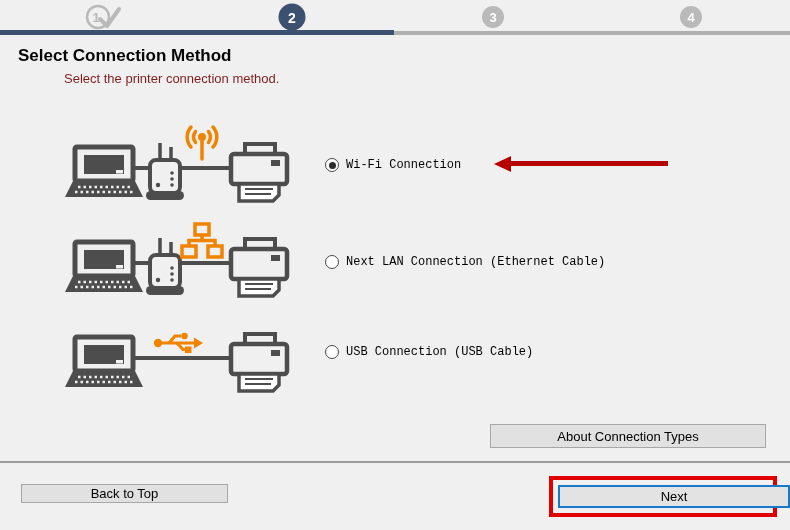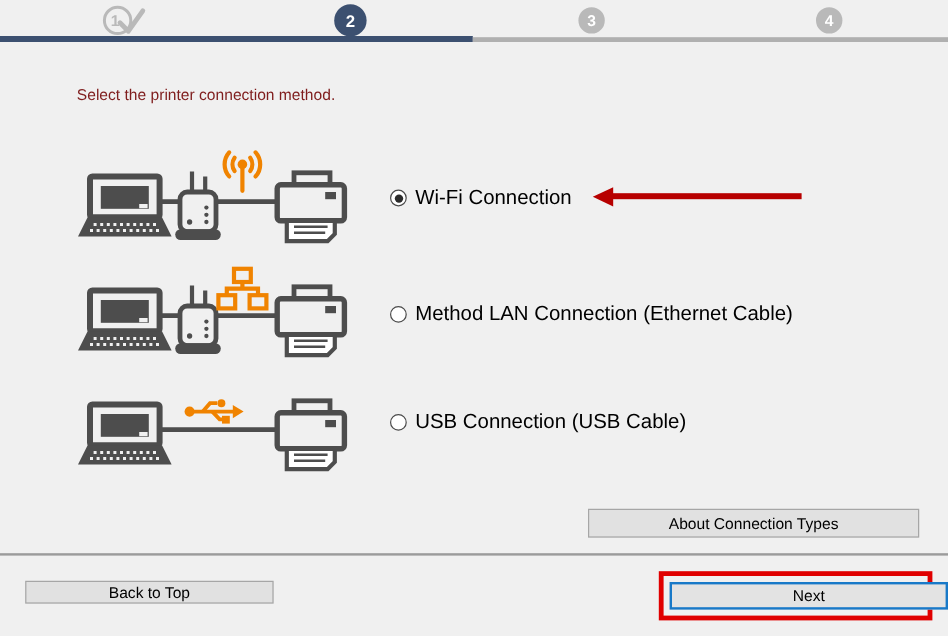--- a/index.html
+++ b/index.html
@@ -12,21 +12,21 @@
   
   .title{position:absolute;left:18px;top:46px;font-size:17px;font-weight:bold;color:#050505;}
   .subtitle{position:absolute;left:18px;top:71px;font-size:13px;color:#7f1d1d;margin-left:46px;}
   
   .row-icon{position:absolute;left:65px;width:225px;height:85px;}
   .ri-1{top:123px;} .ri-2{top:218px;} .ri-3{top:313px;}
   .option{position:absolute;left:325px;display:flex;align-items:center;gap:7px;height:20px;cursor:default;}
   .op-1{top:155px;} .op-2{top:252px;} .op-3{top:342px;}
   .radio{width:14px;height:14px;border:1.5px solid #4a4a4a;border-radius:50%;background:#fff;position:relative;flex:none;box-sizing:border-box;}
   .radio.selected::after{content:"";position:absolute;left:2.5px;top:2.5px;right:2.5px;bottom:2.5px;background:#2b2b2b;border-radius:50%;}
-  .option-label{font-size:17px;white-space:nowrap;}
+  .option-label{font-size:12px;white-space:nowrap;font-family:Liberation Mono, monospace;}
   
   .arrow-head{position:absolute;left:494px;top:156px;width:0;height:0;
     border-top:8px solid transparent;border-bottom:8px solid transparent;border-right:17px solid #B70000;}
   .arrow-line{position:absolute;left:509px;top:161px;width:159px;height:5px;background:#B70000;}
   
   .btn{position:absolute;box-sizing:border-box;background:#E1E1E1;border:1px solid #A6A6A6;
     font-family:"Liberation Sans", sans-serif;font-size:13px;color:#000;text-align:center;padding:0;cursor:default;}
   .btn-about{left:490px;top:424px;width:276px;height:24px;}
   .btn-back{left:21px;top:484px;width:207px;height:19px;}
   .btn-next{left:558px;top:485px;width:232px;height:23px;border:2px solid #1879C8;background:#E3E3E3;}
@@ -59,20 +59,21 @@
       <circle cx="493" cy="17" r="11" fill="#B9B9B9"></circle>
       <text x="493" y="17.5" text-anchor="middle" dominant-baseline="central" font-size="13" font-weight="bold" fill="#FFFFFF">3</text>
     </g>
 
     <g>
       <circle cx="691" cy="17" r="11" fill="#B9B9B9"></circle>
       <text x="691" y="17.5" text-anchor="middle" dominant-baseline="central" font-size="13" font-weight="bold" fill="#FFFFFF">4</text>
     </g>
   </svg>
 
+  <div class="title">Select Connection Method</div>
   <div class="subtitle">Select the printer connection method.</div>
 
   <svg class="row-icon ri-1" viewBox="0 0 225 85">
     <line x1="60" y1="45" x2="170" y2="45" stroke="#4D4D4D" stroke-width="4"></line>
     <g>
       <rect x="10" y="24" width="58" height="34" rx="2" fill="#F0F0F0" stroke="#4D4D4D" stroke-width="5"></rect>
       <rect x="19" y="32" width="40" height="19" fill="#4D4D4D"></rect>
       <rect x="51" y="47" width="7" height="3.5" fill="#F0F0F0"></rect>
       <path d="M8 58 H70 L78 74 H0 Z" fill="#4D4D4D"></path>
       <line x1="13" y1="64" x2="67" y2="64" stroke="#F0F0F0" stroke-width="2.5" stroke-dasharray="2.5 3"></line>
@@ -170,21 +171,21 @@
       <line x1="180" y1="71" x2="206" y2="71" stroke="#4D4D4D" stroke-width="2"></line>
     </g>
   </svg>
 
   <div class="option op-1">
     <span class="radio selected"></span>
     <span class="option-label">Wi-Fi Connection</span>
   </div>
   <div class="option op-2">
     <span class="radio"></span>
-    <span class="option-label">Method LAN Connection (Ethernet Cable)</span>
+    <span class="option-label">Next LAN Connection (Ethernet Cable)</span>
   </div>
   <div class="option op-3">
     <span class="radio"></span>
     <span class="option-label">USB Connection (USB Cable)</span>
   </div>
 
   <div class="arrow-head"></div>
   <div class="arrow-line"></div>
 
   <button class="btn btn-about">About Connection Types</button>

